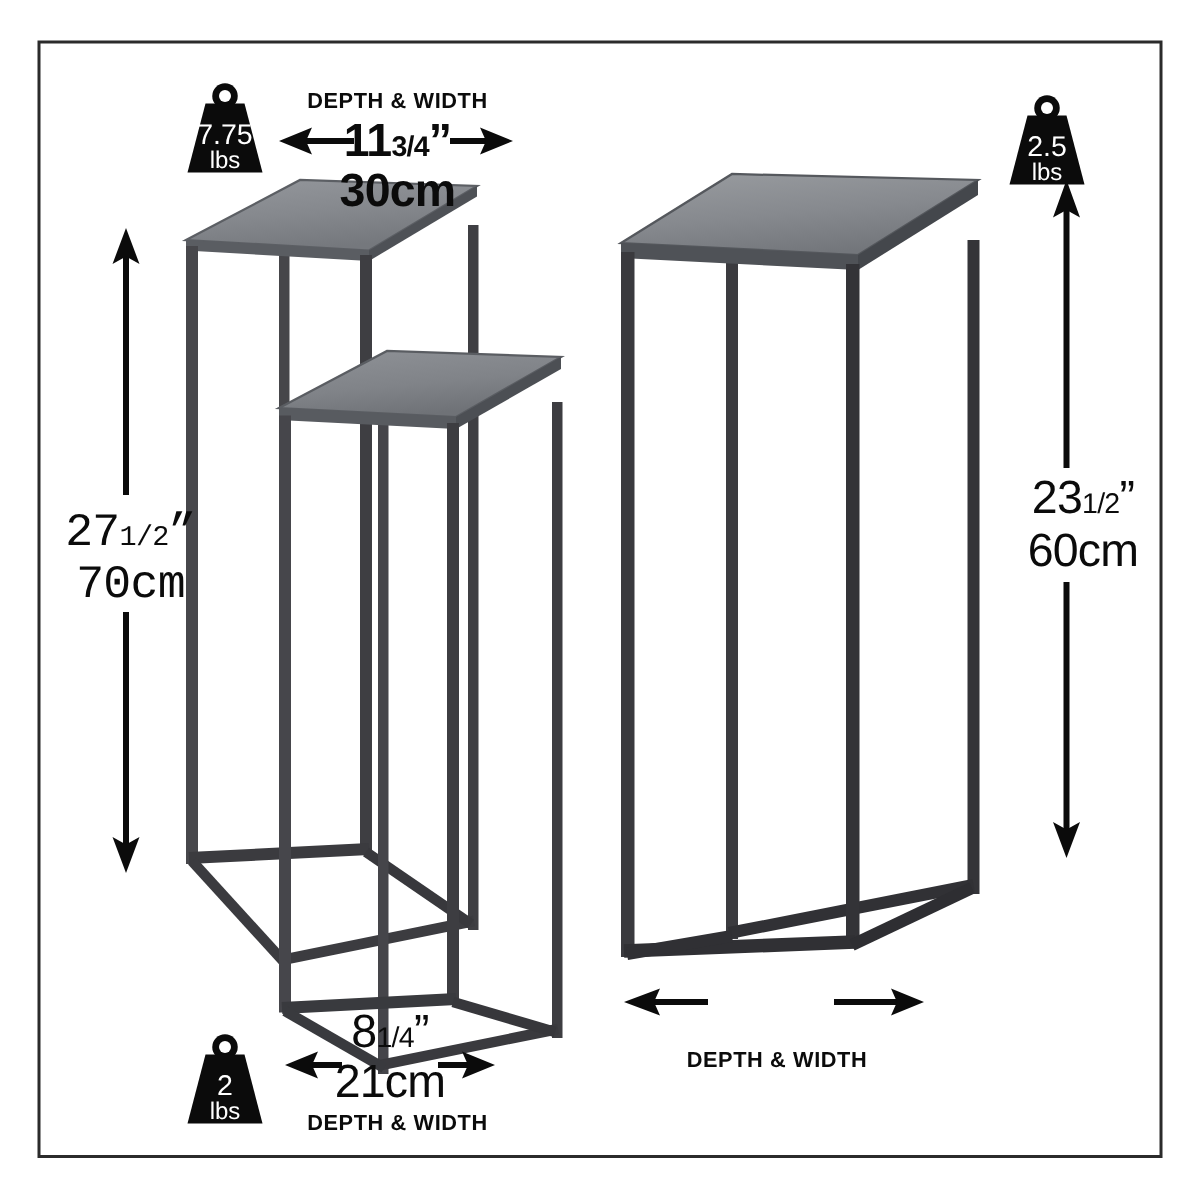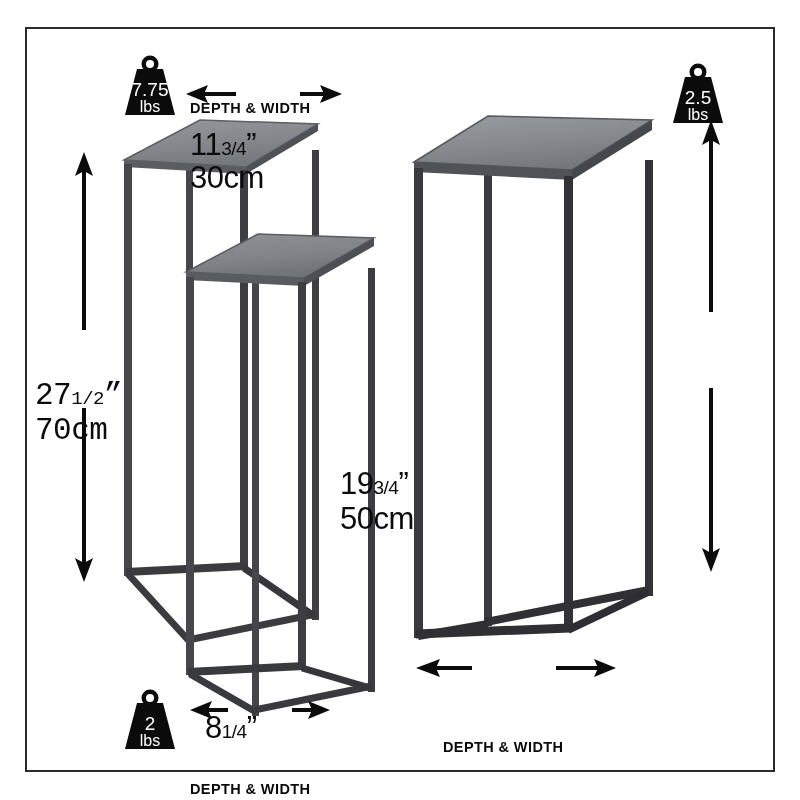--- a/index.html
+++ b/index.html
@@ -33,27 +33,26 @@
   svg.scene {
     position: absolute;
     left: 0;
     top: 0;
     width: 800px;
     height: 800px;
     display: block;
   }
   .dim-text {
     position: absolute;
-    text-align: left;
+    text-align: center;
     color: #0b0b0b;
     font-family: "Liberation Sans", sans-serif;
     line-height: 1.0;
     white-space: nowrap;
     user-select: none;
-    margin-top: 40px;
   }
   .dim-main {
     font-size: 31px;
     font-weight: 400;
     letter-spacing: -0.5px;
   }
   .dim-main .frac {
     font-size: 19px;
   }
   .dim-main .frac sup,
@@ -223,45 +222,46 @@
       <circle cx="36" cy="12" r="8.5" fill="#0b0b0b"></circle>
       <circle cx="36" cy="12" r="4" fill="#ffffff"></circle>
       <path d="M23 17 L49 17 L61 63 L11 63 Z" fill="#0b0b0b"></path>
       <text class="wlabel" x="36" y="44" font-size="19">2</text>
       <text class="wlabel" x="36" y="60" font-size="16">lbs</text>
     </svg>
   </div>
 
   <div class="dim-text dim-cap" style="left:190px; top:61px; width:150px;">DEPTH &amp; WIDTH</div>
 
-  <div class="dim-text dim-main" style="left:190px; top:89px; width:150px;">
+  <div class="dim-text dim-main" style="left:190px; top:78px; width:150px;font-weight:bold;">
     <div>
       <span>11</span><span class="frac"><sup>3</sup>/<sub>4</sub></span><span>”</span>
     </div>
     <div style="margin-top:2px;">30cm</div>
   </div>
 
   <div class="dim-text dim-main" style="left:35px; top:340px; width:104px;font-family:Liberation Mono, monospace;">
     <div>
       <span>27</span><span class="frac"><sup>1</sup>/<sub>2</sub></span><span>”</span>
     </div>
     <div style="margin-top:4px;">70cm</div>
   </div>
 
-  <div class="dim-text dim-main" style="left:340px; top:428px; width:104px;">
-    <div>
-      <span>19</span><span class="frac"><sup>3</sup>/<sub>4</sub></span><span>”</span>
-    </div>
-    <div style="margin-top:4px;">50cm</div>
-  </div>
-
+
+  <div class="dim-text dim-main" style="left:668px; top:316px; width:108px;">
+    <div>
+      <span>23</span><span class="frac"><sup>1</sup>/<sub>2</sub></span><span>”</span>
+    </div>
+    <div style="margin-top:4px;">60cm</div>
+  </div>
 
   <div class="dim-text dim-main" style="left:205px; top:672px; width:110px;">
     <div>
       <span>8</span><span class="frac"><sup>1</sup>/<sub>4</sub></span><span>”</span>
     </div>
+    <div style="margin-top:2px;">21cm</div>
   </div>
   <div class="dim-text dim-cap" style="left:190px; top:742px; width:150px;">DEPTH &amp; WIDTH</div>
 
   <div class="dim-text dim-cap" style="left:443px; top:700px; width:150px;">DEPTH &amp; WIDTH</div>
 
   <div class="frame-border"></div>
 </div>
 
 </body></html>

